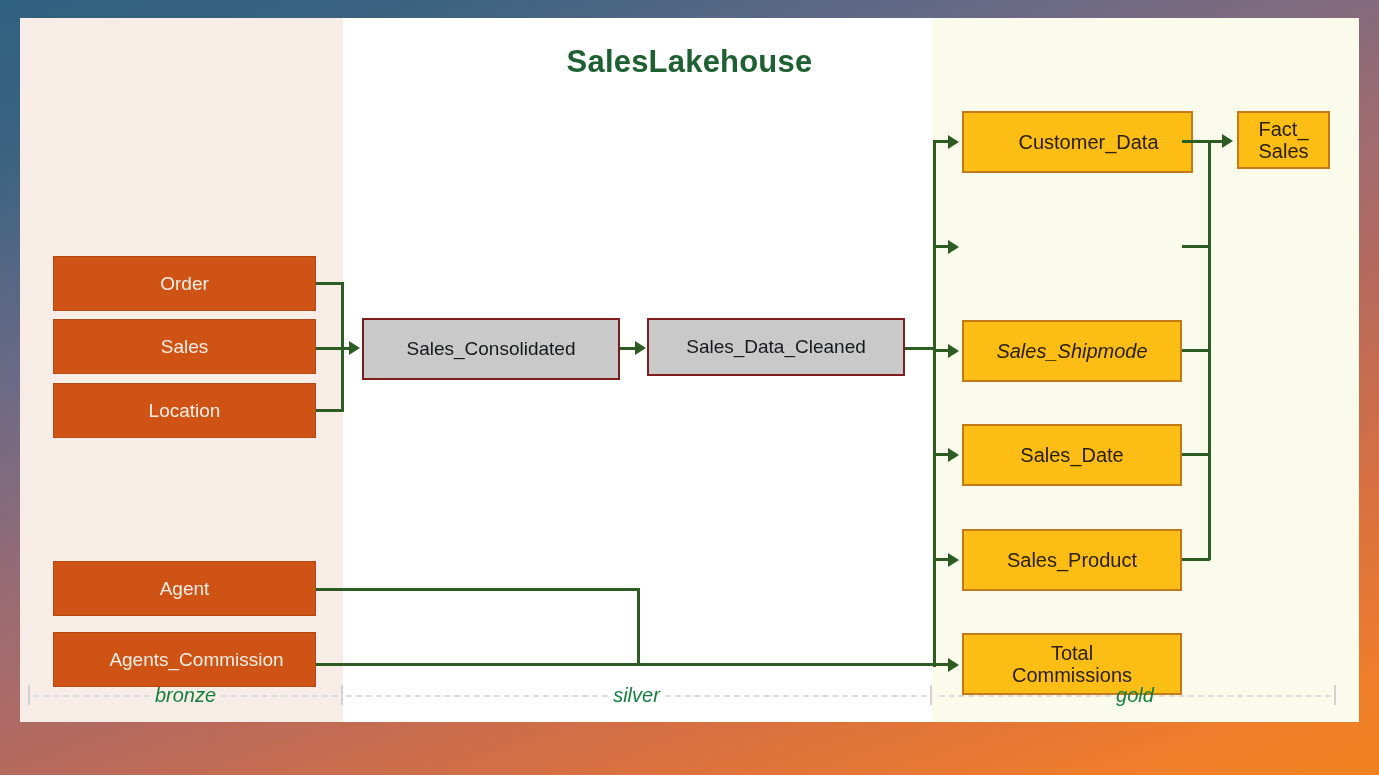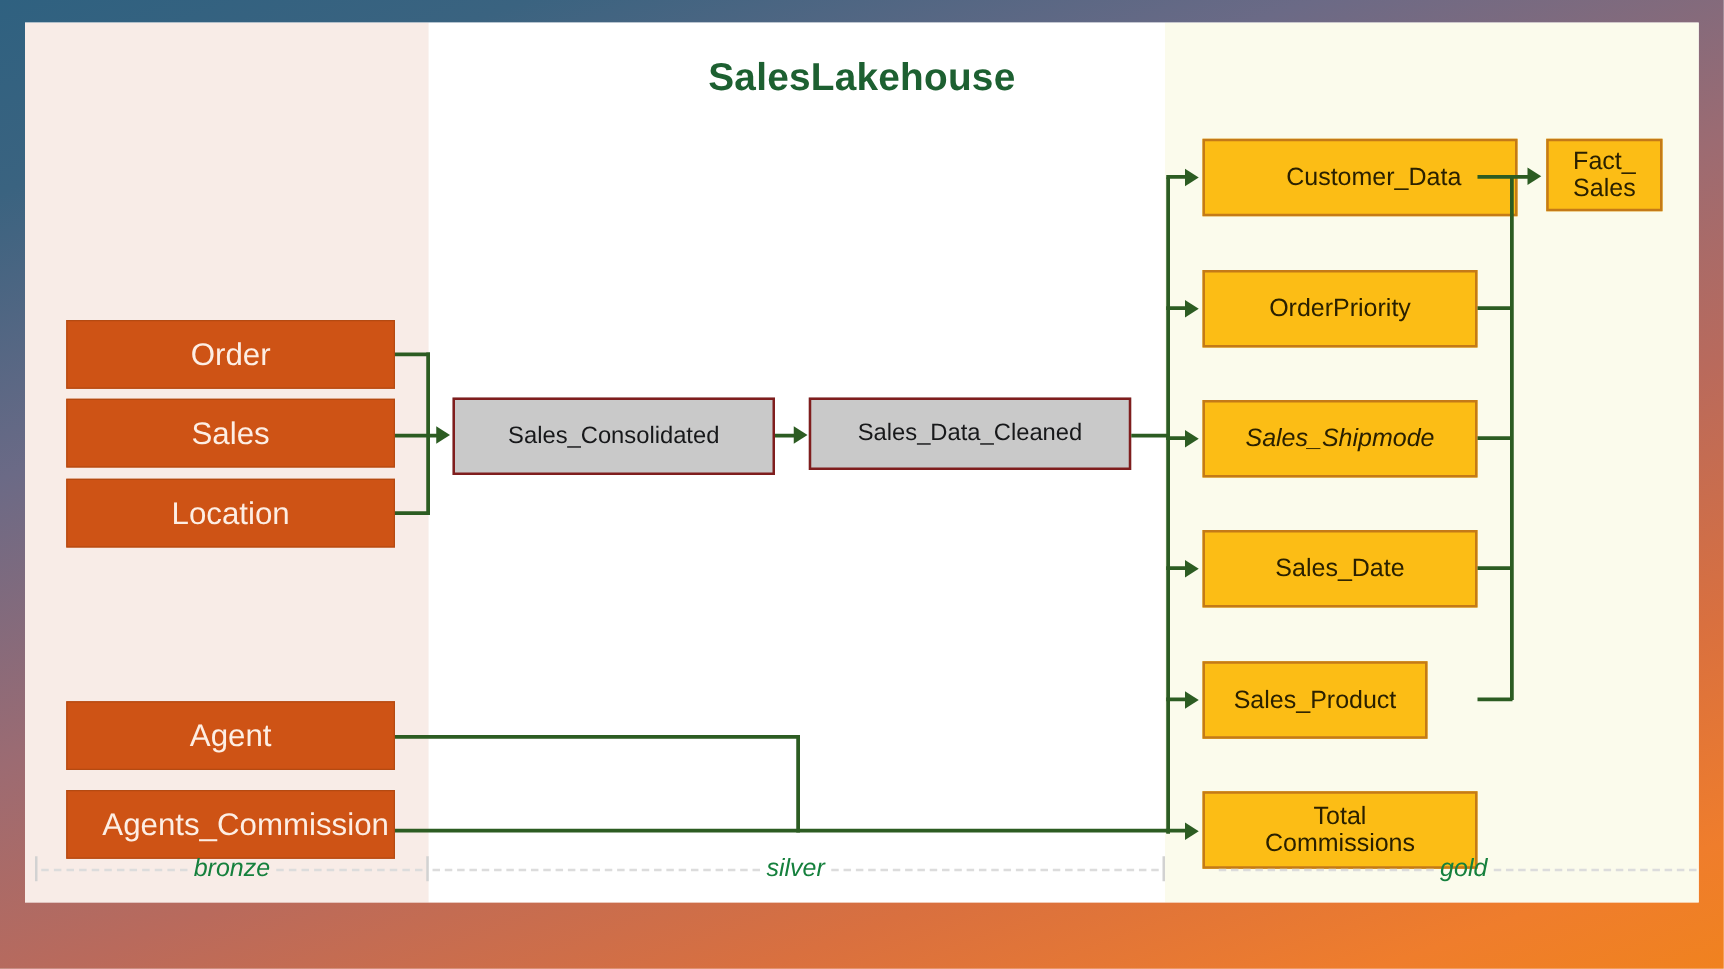--- a/index.html
+++ b/index.html
@@ -24,21 +24,21 @@
   }
 
   
   .node{
     position:absolute;box-sizing:border-box;
     display:flex;align-items:center;justify-content:center;
     text-align:center;line-height:1.12;
   }
   .node.bronze{
     background:#ce5315;border:1px solid #b44a12;color:#fdeee4;
-    font-size:25px;
+    font-size:19px;
   }
   .node.silver{
     background:#c9c9c9;border:2px solid #7f1d1d;color:#17181a;
     font-size:19px;
   }
   .node.gold{
     background:#fcbd15;border:2px solid #c47a18;color:#2a2000;
     font-size:20px;
   }
 
@@ -89,33 +89,30 @@
     <span>Agents_Commission</span>
   </div>
 
   <div class="node silver" style="left:342px;top:300px;width:258px;height:62px;">
     <span>Sales_Consolidated</span>
   </div>
   <div class="node silver" style="left:627px;top:300px;width:258px;height:58px;">
     <span>Sales_Data_Cleaned</span>
   </div>
 
-  <div class="node gold" style="left:942px;top:93px;width:252px;height:62px;padding-left:22px;">
+  <div class="node gold" style="left:942px;top:93px;width:231px;height:62px;padding-left:22px;">
     <span>Customer_Data</span>
-  </div>
-  <div class="node gold" style="left:942px;top:198px;width:220px;height:62px;">
-    <span>OrderPriority</span>
   </div>
   <div class="node gold" style="left:942px;top:302px;width:220px;height:62px;font-style:italic;">
     <span>Sales_Shipmode</span>
   </div>
   <div class="node gold" style="left:942px;top:406px;width:220px;height:62px;">
     <span>Sales_Date</span>
   </div>
-  <div class="node gold" style="left:942px;top:511px;width:180px;height:62px;">
+  <div class="node gold" style="left:942px;top:511px;width:220px;height:62px;">
     <span>Sales_Product</span>
   </div>
   <div class="node gold" style="left:942px;top:615px;width:220px;height:62px;">
     <span class="multi">Total<br>Commissions</span>
   </div>
   <div class="node gold" style="left:1217px;top:93px;width:93px;height:58px;">
     <span class="multi">Fact_<br>Sales</span>
   </div>
 
   <div class="ln lnh" style="left:296px;top:264px;width:28px;"></div>
@@ -167,21 +164,21 @@
       <span class="lbl">bronze</span>
       <span class="dash"></span>
       <span class="cap"></span>
     </div>
     <div class="seg" style="left:323px;width:589px;">
       <span class="dash"></span>
       <span class="lbl">silver</span>
       <span class="dash"></span>
       <span class="cap"></span>
     </div>
-    <div class="seg" style="left:952px;width:400px;">
+    <div class="seg" style="left:916px;width:400px;">
       <span class="dash"></span>
       <span class="lbl">gold</span>
       <span class="dash"></span>
       <span class="cap"></span>
     </div>
   </div>
 
 </div>
 
 </body></html>

